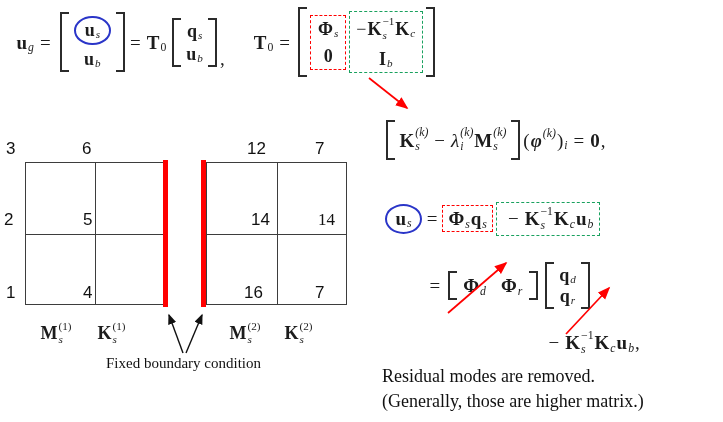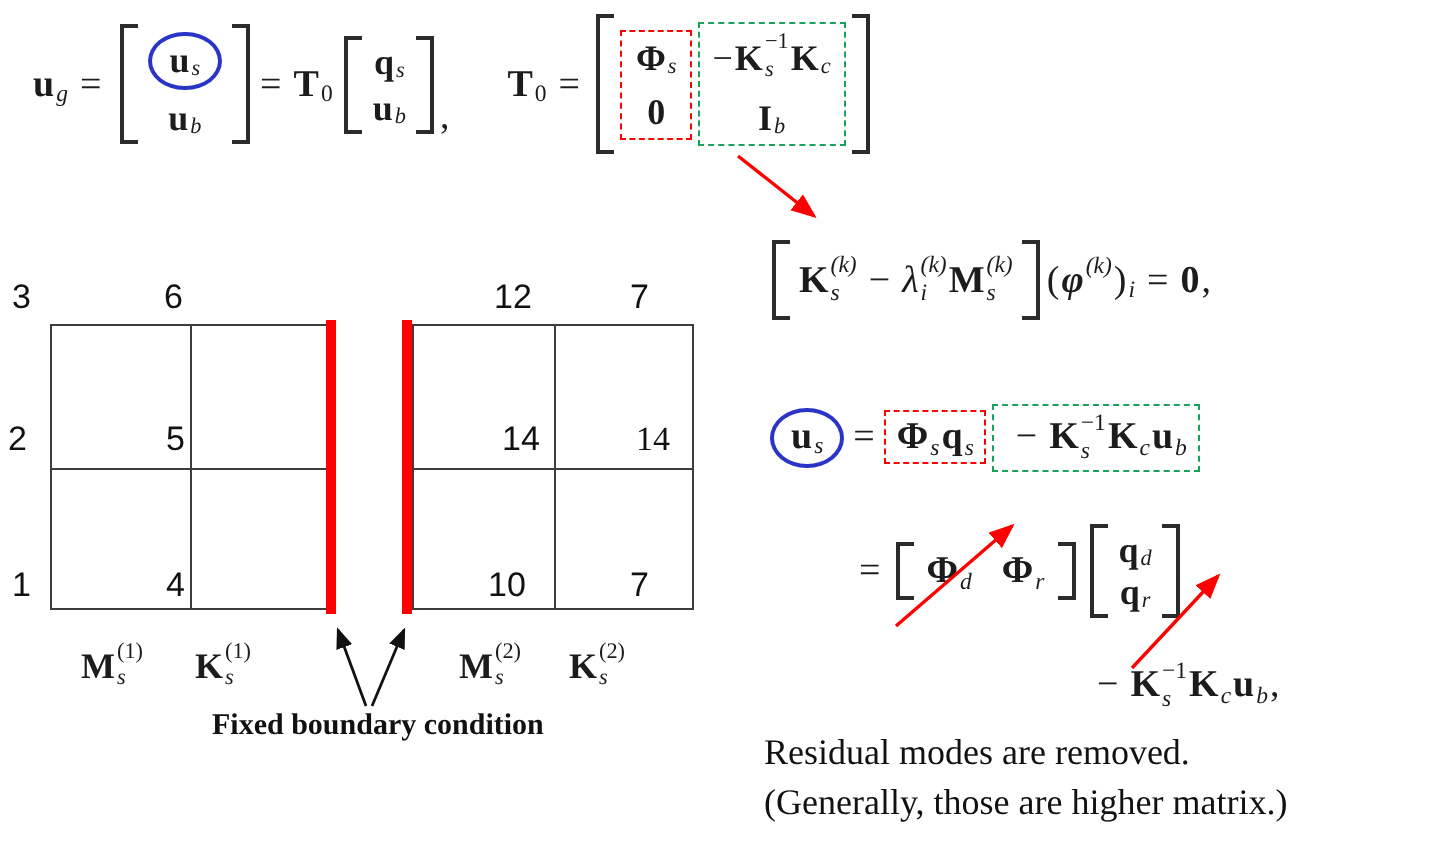--- a/index.html
+++ b/index.html
@@ -36,21 +36,21 @@
   .dbox.grn{border-color:var(--green-box);}
   .colbox{flex-direction:column;justify-content:space-between;gap:9px;padding:4px 6px;}
 
   
   .abs{position:absolute;}
   .eqrow{display:flex;align-items:center;}
   .ann{font-weight:700;font-size:15px;line-height:1.33;}
   .ann.red{color:var(--red);}
   .ann.grn{color:var(--green-text);font-size:15.5px;line-height:1.36;}
   .note{font-size:18px;line-height:1.38;color:#111;}
-  .caption{font-size:15px;color:#111;font-weight:bold;}
+  .caption{font-size:15px;color:#111;}
 
   
   .grid{position:absolute;border:1.4px solid #3d3d3d;background:#fff;}
   .grid .v{position:absolute;left:50%;top:0;bottom:0;width:1.3px;background:#3d3d3d;}
   .grid .h{position:absolute;top:50%;left:0;right:0;height:1.3px;background:#3d3d3d;}
   .redline{position:absolute;width:5px;background:var(--red);}
   .node{position:absolute;font-family:"Liberation Sans",sans-serif;font-size:17px;color:#111;line-height:1;}
   .mlabel{position:absolute;font-size:18px;}
   svg.overlay{position:absolute;left:0;top:0;pointer-events:none;}
 </style>
@@ -428,21 +428,21 @@
   <span class="node" style="left:82px;top:140px;">6</span>
   <span class="node" style="left:4px;top:211px;">2</span>
   <span class="node" style="left:83px;top:211px;">5</span>
   <span class="node" style="left:6px;top:284px;">1</span>
   <span class="node" style="left:83px;top:284px;">4</span>
 
   <span class="node" style="left:247px;top:140px;">12</span>
   <span class="node" style="left:315px;top:140px;">7</span>
   <span class="node" style="left:251px;top:211px;">14</span>
   <span class="node" style="left:318px;top:211px;font-family:Liberation Serif, serif;">14</span>
-  <span class="node" style="left:244px;top:284px;">10</span>
+  <span class="node" style="left:244px;top:284px;">16</span>
   <span class="node" style="left:315px;top:284px;">7</span>
 
   <span class="m mlabel" style="left:40px;top:321px;">
       <span class="tk">
         <span class="bs b">M</span>
         <span class="scripts">
           <span class="sp">(1)</span>
           <span class="sb it">s</span>
         </span>
       </span>

